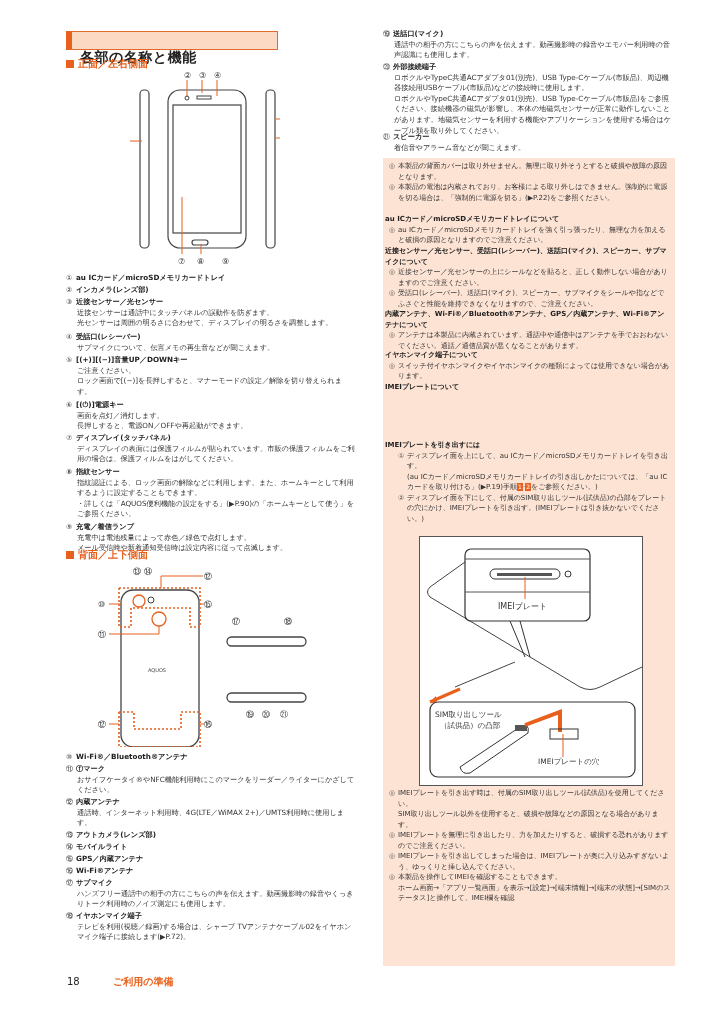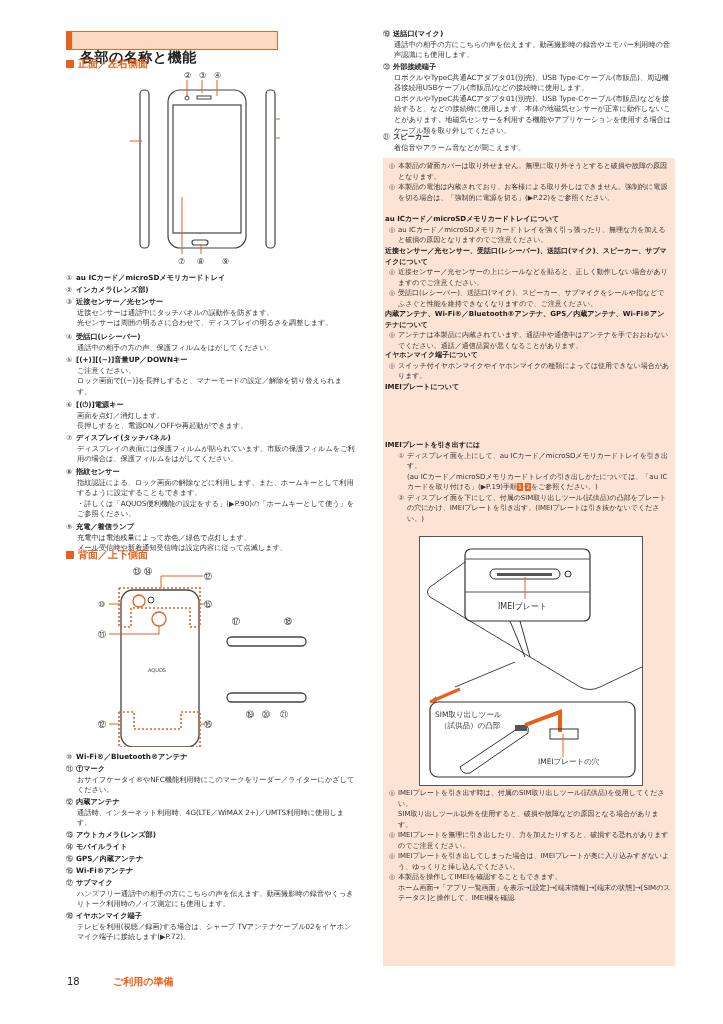--- a/index.html
+++ b/index.html
@@ -72,21 +72,21 @@
 <div class="item" style="left:66px;top:285px;">
   <span class="n">②</span><span class="t">インカメラ(レンズ部)</span>
 </div>
 <div class="item" style="left:66px;top:297px;">
   <span class="n">③</span><span class="t">近接センサー／光センサー</span>
   <div class="d">近接センサーは通話中にタッチパネルの誤動作を防ぎます。</div>
   <div class="d">光センサーは周囲の明るさに合わせて、ディスプレイの明るさを調整します。</div>
 </div>
 <div class="item" style="left:66px;top:332px;">
   <span class="n">④</span><span class="t">受話口(レシーバー)</span>
-  <div class="d">通話中の相手の方の声、保護フィルムをはがしてください。</div>
+  <div class="d">サブマイクについて、伝言メモの再生音などが聞こえます。</div>
 </div>
 <div class="item" style="left:66px;top:355px;">
   <span class="n">⑤</span><span class="t">[(+)][(−)]音量UP／DOWNキー</span>
   <div class="d">ご注意ください。</div>
   <div class="d">ロック画面で[(−)]を長押しすると、マナーモードの設定／解除を切り替えられます。</div>
 </div>
 <div class="item" style="left:66px;top:400px;">
   <span class="n">⑥</span><span class="t">[(⏻)]電源キー</span>
   <div class="d">画面を点灯／消灯します。</div>
   <div class="d">長押しすると、電源ON／OFFや再起動ができます。</div>
@@ -181,21 +181,21 @@
   <div class="d">テレビを利用(視聴／録画)する場合は、シャープ TVアンテナケーブル02をイヤホンマイク端子に接続します(▶P.72)。</div>
 </div>
 
 <div class="item" style="left:383px;top:29px;width:292px;">
   <span class="n">⑲</span><span class="t">送話口(マイク)</span>
   <div class="d">通話中の相手の方にこちらの声を伝えます。動画撮影時の録音やエモパー利用時の音声認識にも使用します。</div>
 </div>
 <div class="item" style="left:383px;top:62px;width:292px;">
   <span class="n">⑳</span><span class="t">外部接続端子</span>
   <div class="d">ロボクルやTypeC共通ACアダプタ01(別売)、USB Type-Cケーブル(市販品)、周辺機器接続用USBケーブル(市販品)などの接続時に使用します。</div>
-  <div class="d">ロボクルやTypeC共通ACアダプタ01(別売)、USB Type-Cケーブル(市販品)などを接続すると、などの接続時に使用します、本体の地磁気センサーが正常に動作しないことがあります。地磁気センサーを利用する機能やアプリケーションを使用する場合はケーブル類を取り外してください。</div>
+  <div class="d">ロボクルやTypeC共通ACアダプタ01(別売)、USB Type-Cケーブル(市販品)をご参照ください、接続機器の磁気が影響し、本体の地磁気センサーが正常に動作しないことがあります。地磁気センサーを利用する機能やアプリケーションを使用する場合はケーブル類を取り外してください。</div>
 </div>
 <div class="item" style="left:383px;top:132px;width:292px;">
   <span class="n">㉑</span><span class="t">スピーカー</span>
   <div class="d">着信音やアラーム音などが聞こえます。</div>
 </div>
 
 <div class="note"></div>
 
 <div class="np" style="top:161px;">
   <p><span class="c">◎</span><span>本製品の背面カバーは取り外せません。無理に取り外そうとすると破損や故障の原因となります。</span></p>

